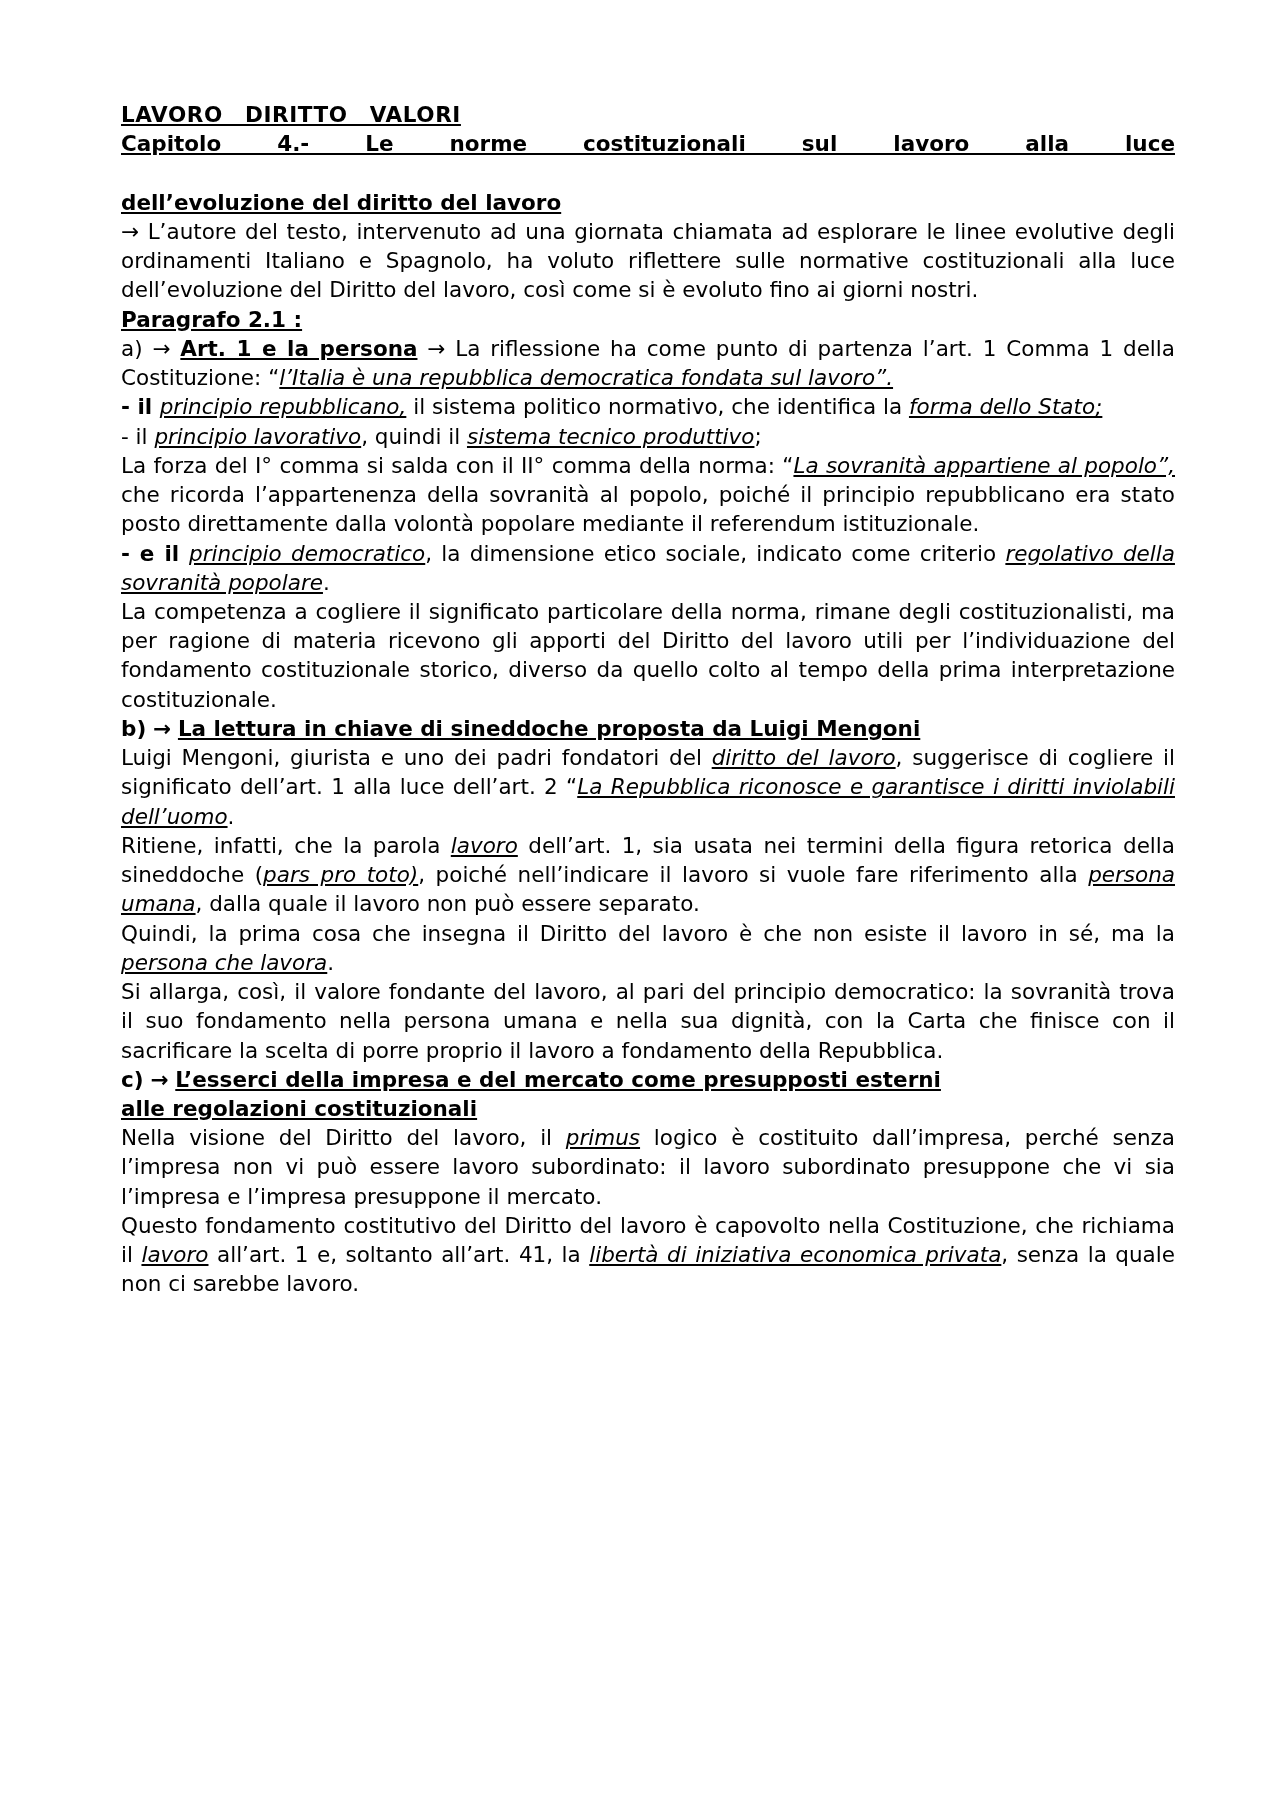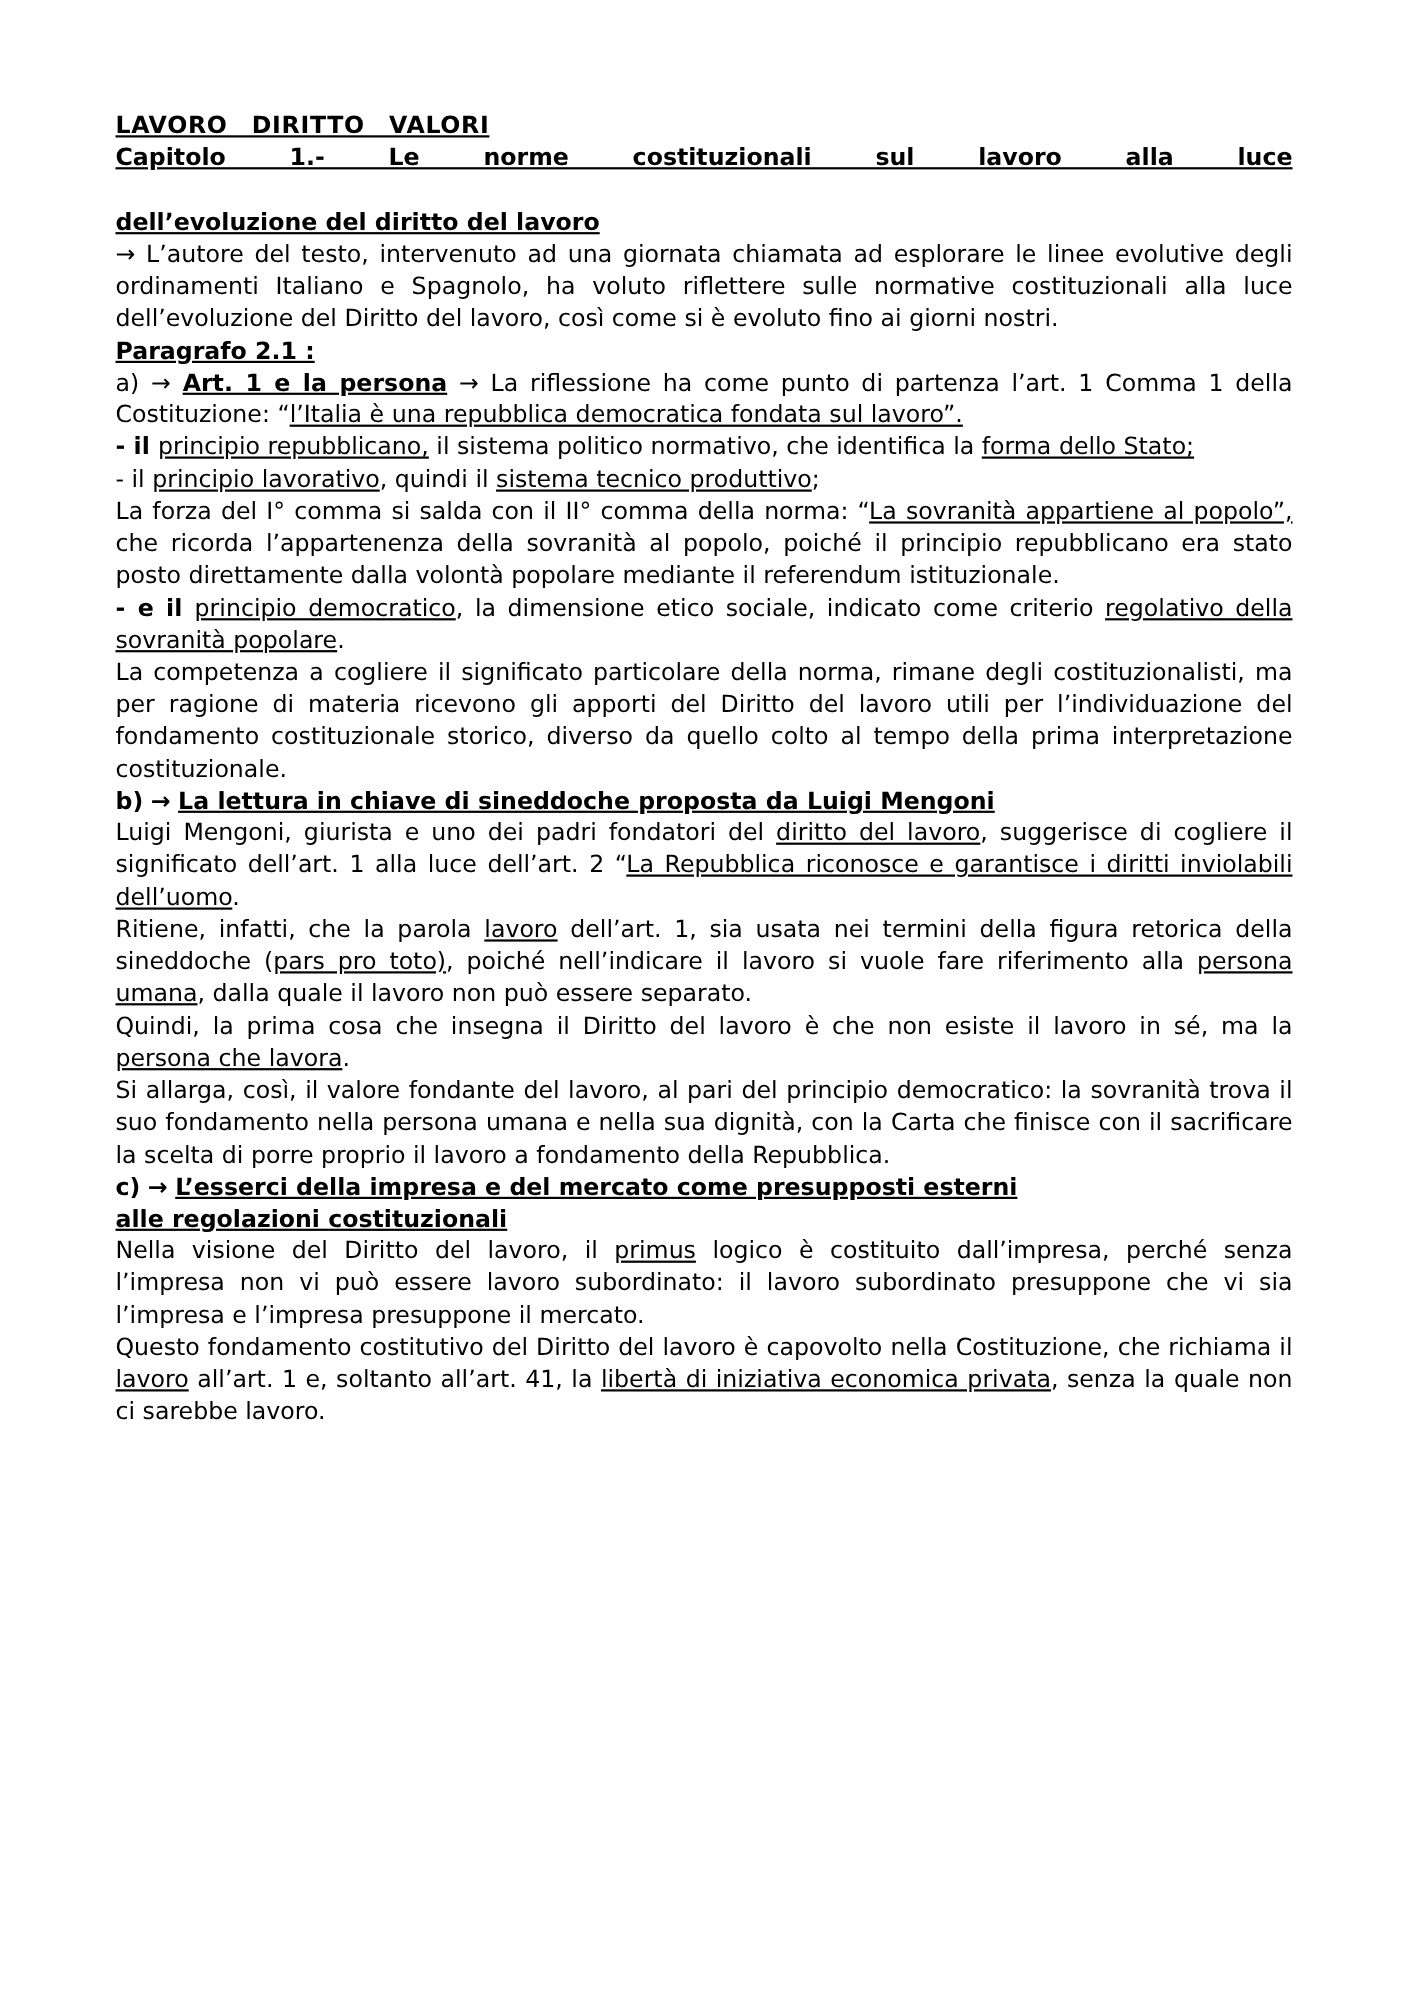--- a/index.html
+++ b/index.html
@@ -19,39 +19,39 @@
     background: #ffffff;
     position: relative;
   }
   .doc {
     font-size: 21.5px;
     line-height: 1.36;
     text-align: justify;
     text-justify: inter-word;
   }
   p {
-    margin: 0 0 0 0;
+    margin: 0 0 0 16px;
   }
   .title-spaced {
     font-weight: bold;
     text-decoration: underline;
     word-spacing: 14px;
     letter-spacing: 0.6px;
   }
   .chapter {
     font-weight: bold;
     text-decoration: underline;
     text-align: justify;
   }
   .para-head {
     font-weight: bold;
     text-decoration: underline;
   }
   .b { font-weight: bold; }
-  .iu { text-decoration: underline; }
+  .iu { font-style: italic; text-decoration: underline; }
   .bu { font-weight: bold; text-decoration: underline; }
   .justify-stretch {
     text-align: justify;
   }
   .justify-stretch::after {
     content: "";
     display: inline-block;
     width: 100%;
   }
   .arrow { font-family: "DejaVu Sans", sans-serif; }
@@ -59,21 +59,21 @@
 </style>
 </head>
 <body>
 
 <div class="page">
   <div class="doc">
 
     <p class="title-spaced">LAVORO   DIRITTO   VALORI</p>
 
     <p class="chapter">
-      <span class="justify-stretch" style="display:block;">Capitolo 1.- Le norme costituzionali sul lavoro alla luce</span>
+      <span class="justify-stretch" style="display:block;">Capitolo 4.- Le norme costituzionali sul lavoro alla luce</span>
       <span style="display:block;">dell’evoluzione del diritto del lavoro</span>
     </p>
 
     <p class="block">
       <span class="arrow">→</span>
       <span>L’autore del testo, intervenuto ad una giornata chiamata ad esplorare le linee evolutive degli ordinamenti Italiano e Spagnolo, ha voluto riflettere sulle normative costituzionali alla luce dell’evoluzione del Diritto del lavoro, così come si è evoluto fino ai giorni nostri.</span>
     </p>
 
     <p class="para-head">Paragrafo 2.1 :</p>
 

